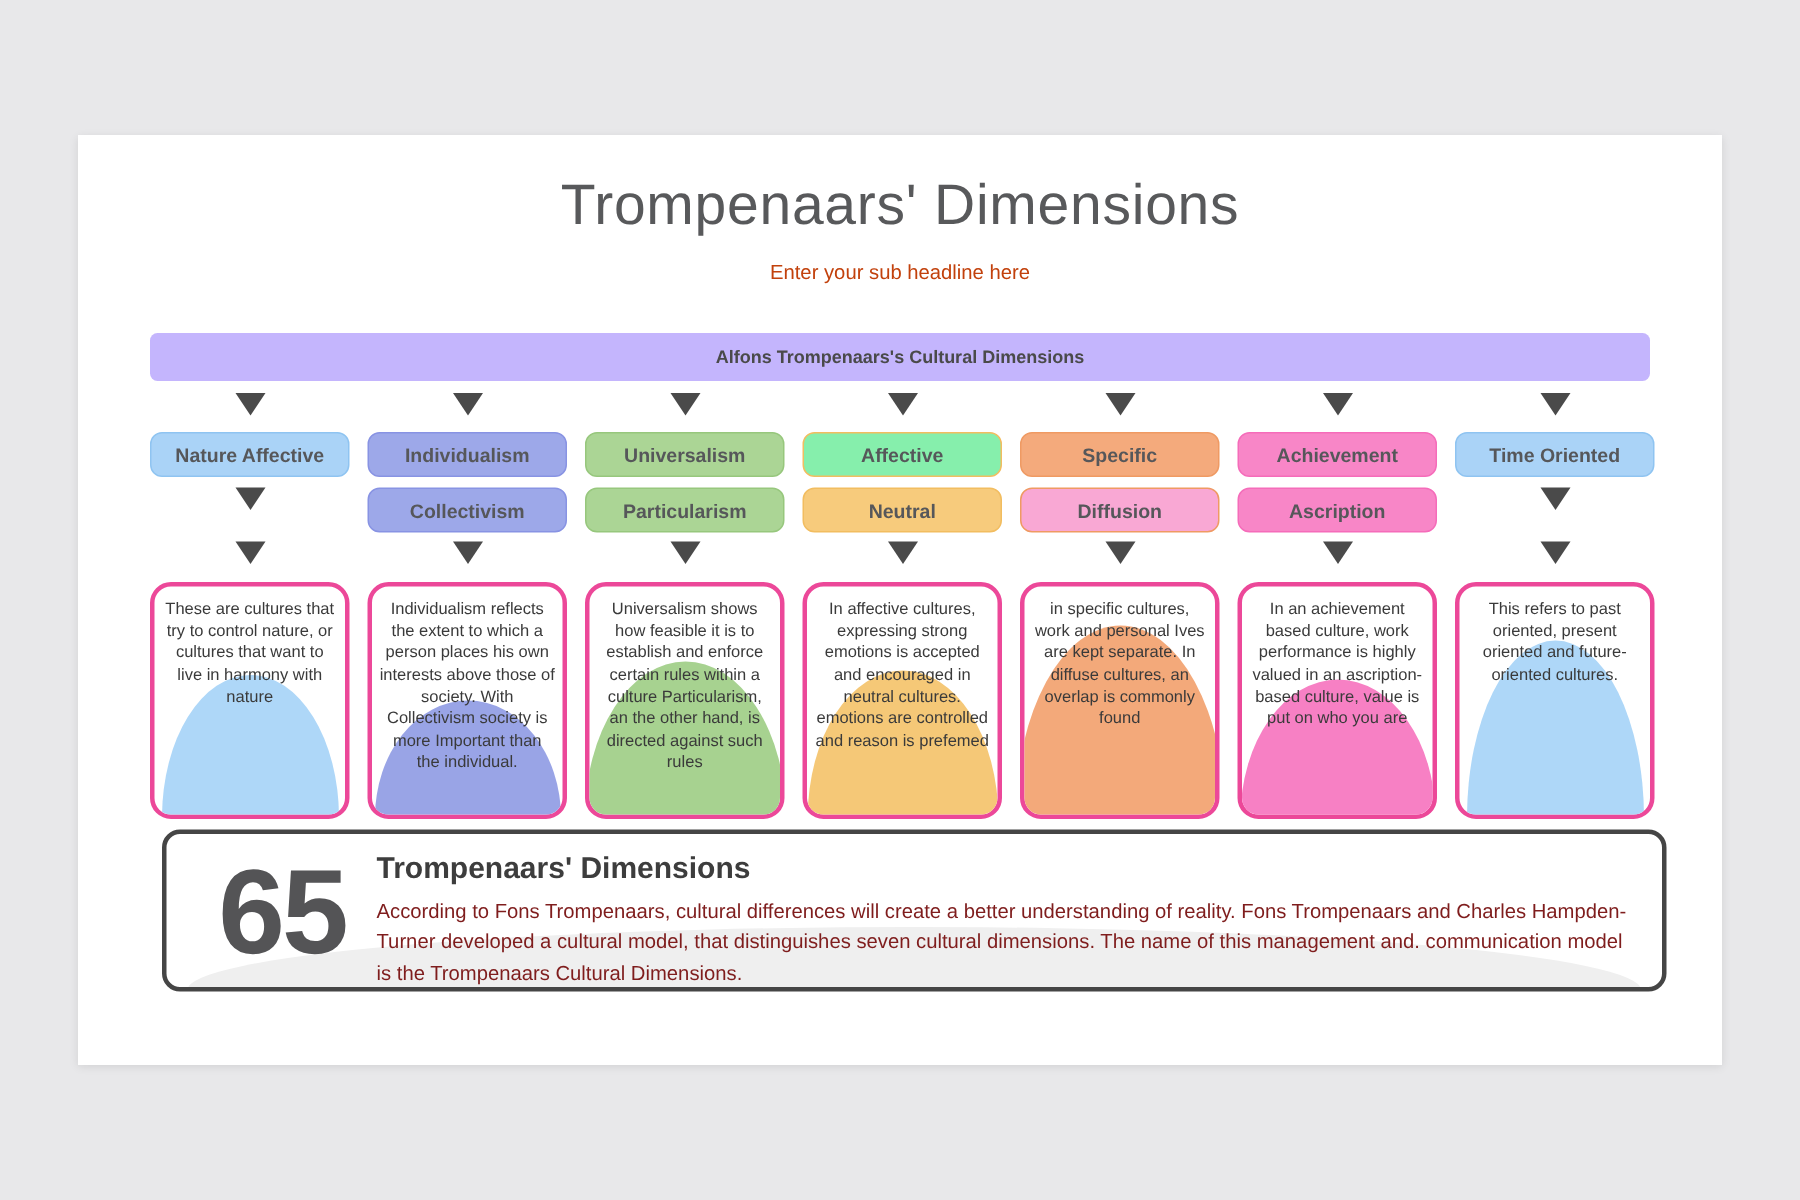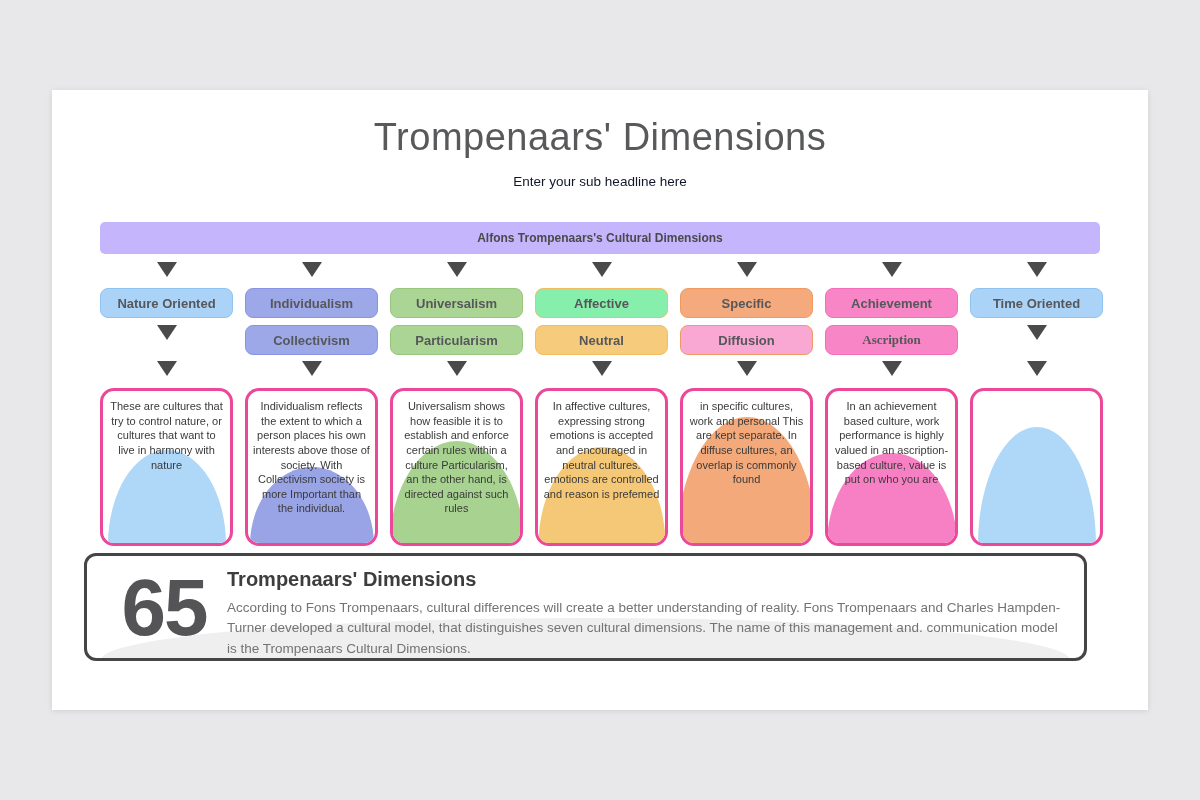--- a/index.html
+++ b/index.html
@@ -13,21 +13,21 @@
     position:absolute;left:52px;top:90px;width:1096px;height:620px;
     background:#ffffff;box-shadow:0 1px 6px rgba(0,0,0,0.10);
   }
   .title{
     position:absolute;top:26px;left:0;width:100%;
     text-align:center;font-size:38px;font-weight:400;color:#58595b;
     letter-spacing:0.5px;margin:0;
   }
   .subtitle{
     position:absolute;top:84px;left:0;width:100%;
-    text-align:center;font-size:13.5px;color:#0f172a;margin:0;
+    text-align:center;font-size:13.5px;color:#c2410c;margin:0;
   }
   .banner{
     position:absolute;left:48px;top:132px;width:1000px;height:32px;
     background:#c4b5fd;border-radius:5px;
     display:flex;align-items:center;justify-content:center;
     font-size:12px;font-weight:700;color:#4a4a4a;
   }
   .columns{
     position:absolute;left:48px;top:172px;width:1003px;
     display:flex;gap:12px;
@@ -65,59 +65,59 @@
   .col:nth-child(4) .dome{width:127px;height:98px;}
   .col:nth-child(5) .dome{width:140px;height:128px;}
   .col:nth-child(6) .dome{width:130px;height:92px;}
   .col:nth-child(7) .dome{width:118px;height:118px;}
   .desc-text{
     position:relative;z-index:2;
     padding:8px 5px 0 5px;
     font-size:11px;line-height:1.33;color:#3a3a3a;text-align:center;
   }
   .footer{
-    position:absolute;left:32px;top:463px;width:1003px;height:108px;
+    position:absolute;left:56px;top:463px;width:1003px;height:108px;
     box-sizing:border-box;border:3px solid #454545;border-radius:12px;
     background:#ffffff;overflow:hidden;padding-left:48px;
   }
   .footer-dome{
     position:absolute;left:14px;right:14px;bottom:-2px;height:42px;
     background:#efefef;border-radius:50% 50% 0 0 / 100% 100% 0 0;z-index:1;
   }
   .footer-number{
     position:absolute;left:22px;top:0;width:110px;height:104px;
     display:flex;align-items:center;justify-content:center;
     font-size:80px;font-weight:700;color:#545456;letter-spacing:-2px;z-index:2;
   }
   .footer-heading{
     position:absolute;left:140px;top:12px;right:20px;
     font-size:20px;font-weight:700;color:#3d3d3d;margin:0;z-index:2;
   }
   .footer-body{
     position:absolute;left:140px;top:42px;right:16px;
-    font-size:13.5px;line-height:1.5;color:#737373;margin:0;z-index:2;
+    font-size:13.5px;line-height:1.5;color:#7f1d1d;margin:0;z-index:2;
   }
 </style>
 </head>
 <body>
 
 <div class="slide">
   <h1 class="title">Trompenaars' Dimensions</h1>
   <p class="subtitle">Enter your sub headline here</p>
 
   <div class="banner">
     <span>Alfons Trompenaars's Cultural Dimensions</span>
   </div>
 
   <div class="columns" id="columns">
       <div class="col">
         <div class="arrow-slot">
           <div class="arrow"></div>
         </div>
-        <div class="pill" style="background: rgb(170, 211, 247); border-color: rgb(143, 196, 241);">Nature Oriented</div>
+        <div class="pill" style="background: rgb(170, 211, 247); border-color: rgb(143, 196, 241);">Nature Affective</div>
         <div class="row2 as-arrow">
           <div class="arrow"></div>
         </div>
         <div class="pre-box-arrow">
           <div class="arrow"></div>
         </div>
         <div class="descbox">
           <div class="dome" style="background: rgb(174, 215, 248);"></div>
           <div class="desc-text">These are cultures that try to control nature, or cultures that want to live in harmony with nature</div>
         </div>
@@ -168,29 +168,29 @@
         <div class="arrow-slot">
           <div class="arrow"></div>
         </div>
         <div class="pill" style="background: rgb(244, 170, 124); border-color: rgb(239, 154, 99);">Specific</div>
         <div class="pill row2" style="background: #f9a8d4; border-color: rgb(239, 154, 99);">Diffusion</div>
         <div class="pre-box-arrow">
           <div class="arrow"></div>
         </div>
         <div class="descbox">
           <div class="dome" style="background: rgb(243, 169, 122);"></div>
-          <div class="desc-text">in specific cultures, work and personal This are kept separate. In diffuse cultures, an overlap is commonly found</div>
+          <div class="desc-text">in specific cultures, work and personal Ives are kept separate. In diffuse cultures, an overlap is commonly found</div>
         </div>
       </div>
       <div class="col">
         <div class="arrow-slot">
           <div class="arrow"></div>
         </div>
         <div class="pill" style="background: rgb(248, 134, 199); border-color: rgb(245, 108, 186);">Achievement</div>
-        <div class="pill row2" style="background: rgb(248, 134, 199); border-color: rgb(245, 108, 186); font-family: Liberation Serif, serif;">Ascription</div>
+        <div class="pill row2" style="background: rgb(248, 134, 199); border-color: rgb(245, 108, 186);">Ascription</div>
         <div class="pre-box-arrow">
           <div class="arrow"></div>
         </div>
         <div class="descbox">
           <div class="dome" style="background: rgb(247, 128, 196);"></div>
           <div class="desc-text">In an achievement based culture, work performance is highly valued in an ascription-based culture, value is put on who you are</div>
         </div>
       </div>
       <div class="col">
         <div class="arrow-slot">
@@ -198,20 +198,21 @@
         </div>
         <div class="pill" style="background: rgb(170, 211, 247); border-color: rgb(143, 196, 241);">Time Oriented</div>
         <div class="row2 as-arrow">
           <div class="arrow"></div>
         </div>
         <div class="pre-box-arrow">
           <div class="arrow"></div>
         </div>
         <div class="descbox">
           <div class="dome" style="background: rgb(174, 215, 248);"></div>
+          <div class="desc-text">This refers to past oriented, present oriented and future-oriented cultures.</div>
         </div>
       </div>
     </div>
 
   <div class="footer">
     <div class="footer-dome"></div>
     <div class="footer-number">65</div>
     <h2 class="footer-heading">Trompenaars' Dimensions</h2>
     <p class="footer-body">According to Fons Trompenaars, cultural differences will create a better understanding of reality. Fons Trompenaars and Charles Hampden-Turner developed a cultural model, that distinguishes seven cultural dimensions. The name of this management and. communication model is the Trompenaars Cultural Dimensions.</p>
   </div>

